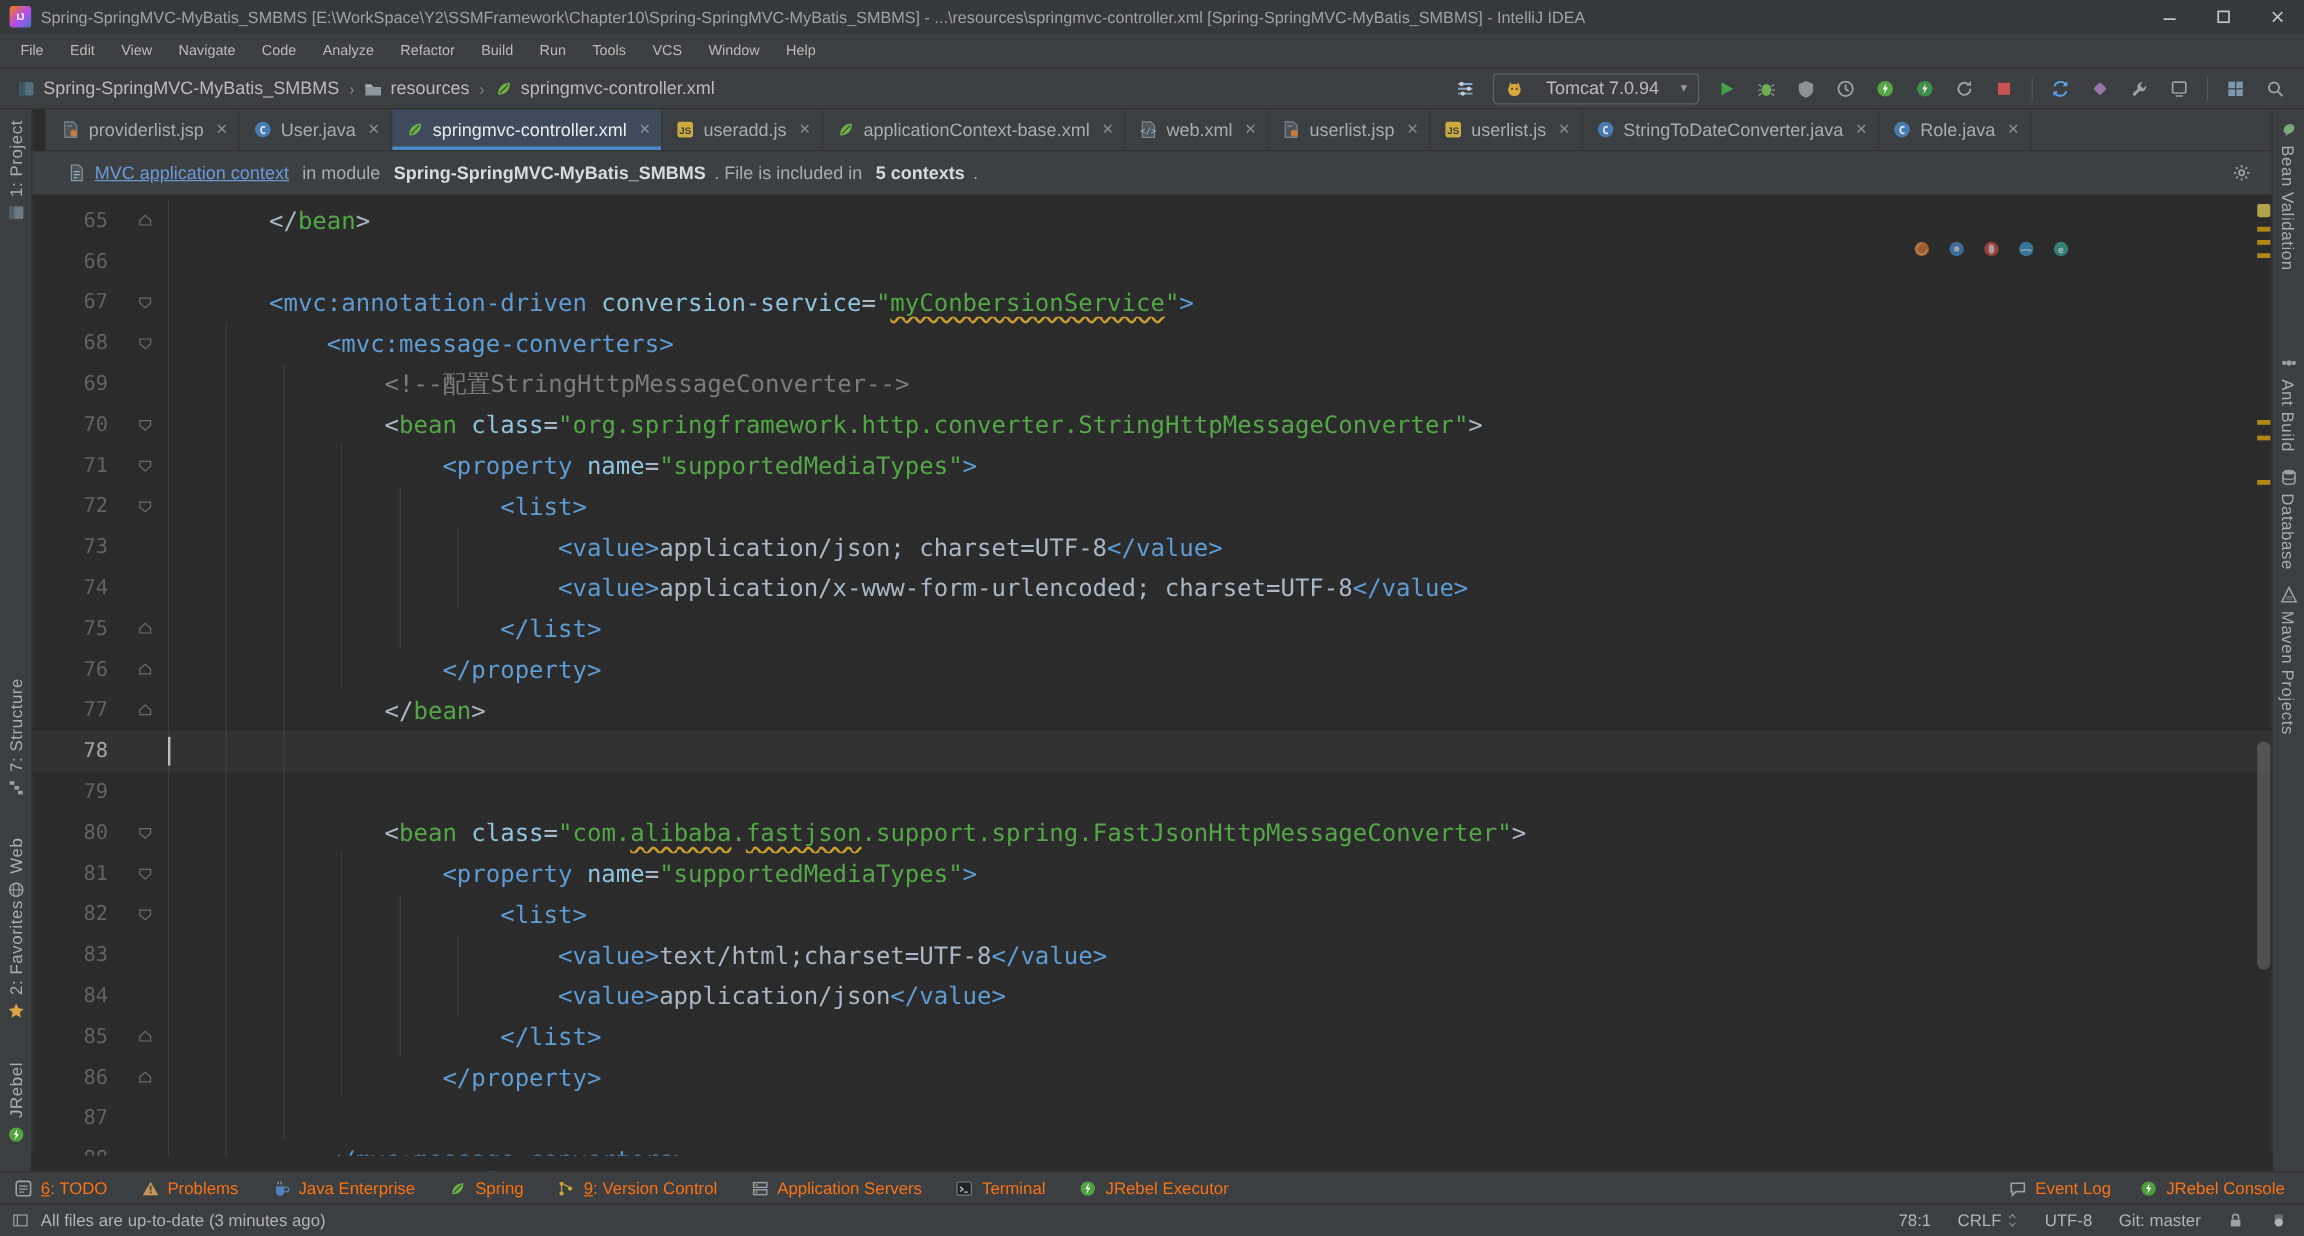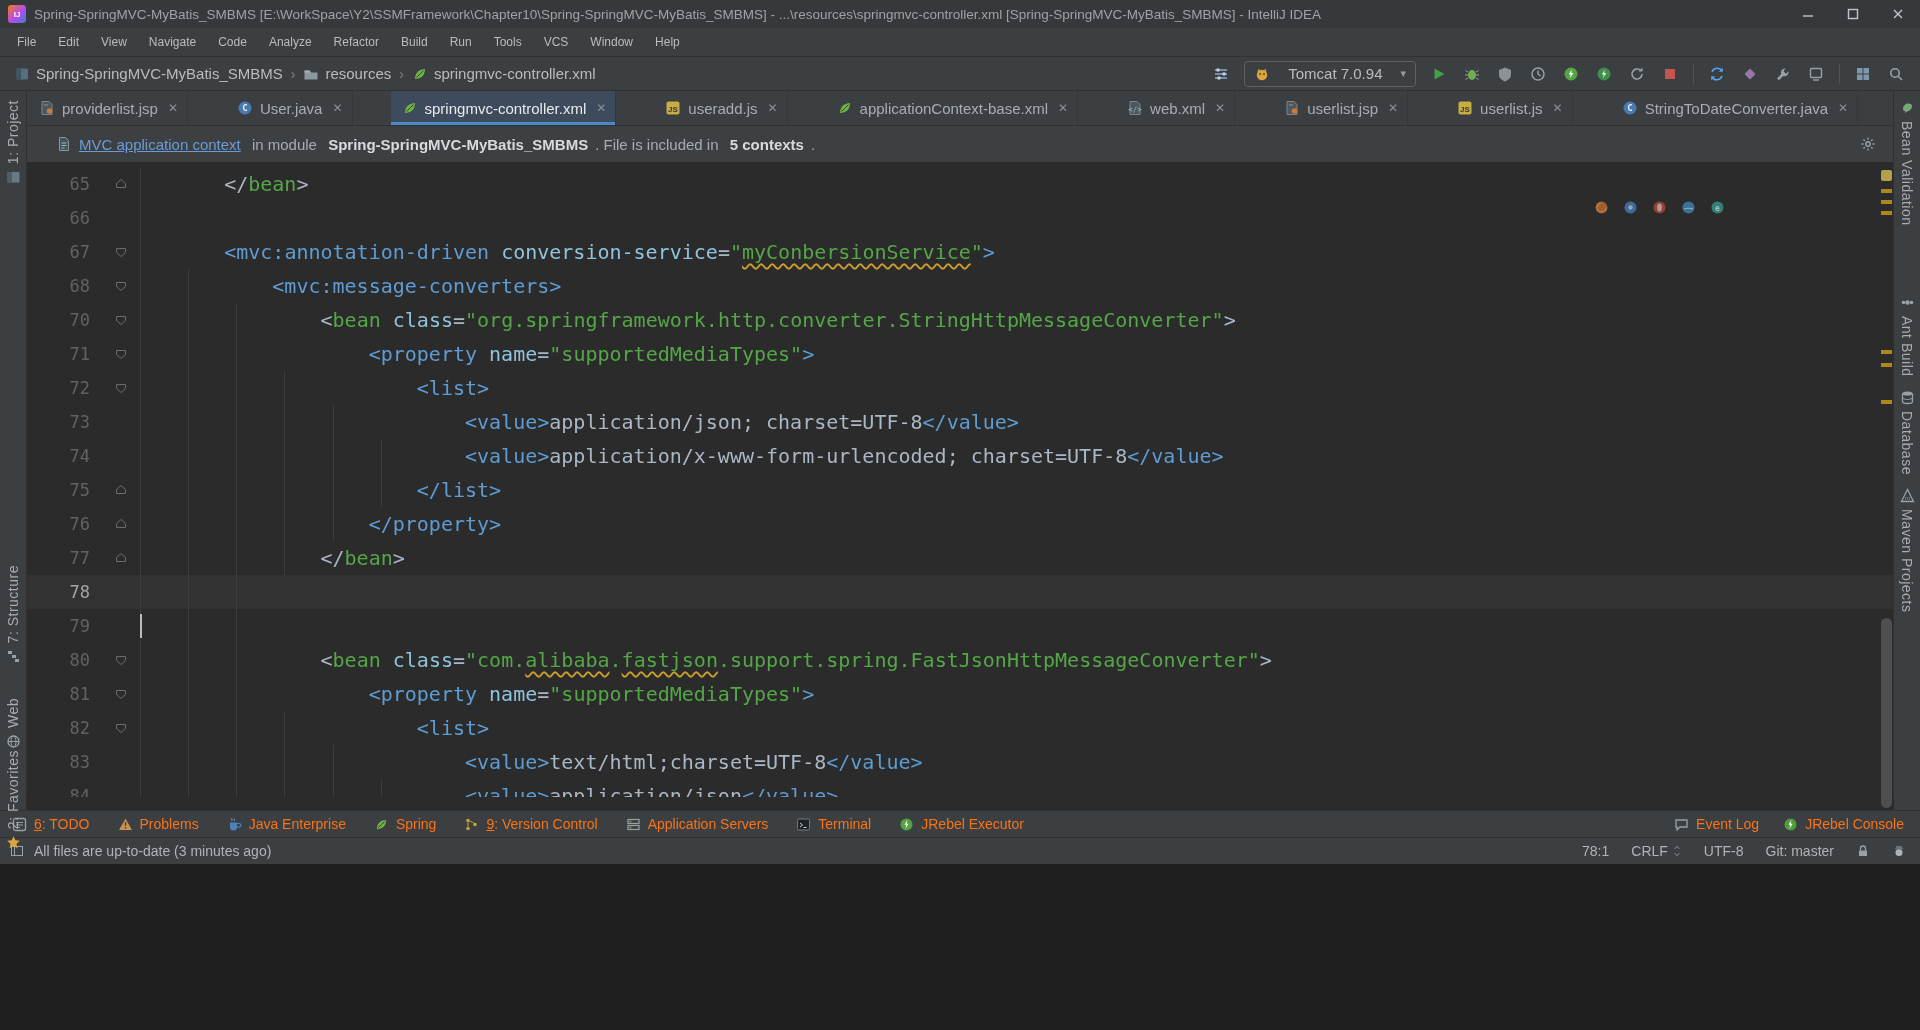--- a/index.html
+++ b/index.html
@@ -1,16 +1,16 @@
 <!DOCTYPE html>
 <html><head>
 <meta charset="utf-8">
 <style>
   html,body{margin:0;padding:0;background:#1e1e1e;}
-  #app{position:relative;width:1920px;height:864px;background:#2B2B2B;overflow:hidden;
+  #app{position:relative;width:1920px;height:1030px;background:#2B2B2B;overflow:hidden;
        font-family:"Liberation Sans",sans-serif;color:#BBBBBB;user-select:none;}
   
   .titlebar{position:absolute;top:0;left:0;right:0;height:28px;background:#36393B;display:flex;align-items:center;font-size:13.5px;color:#9FA2A6;}
   .appicon{width:18px;height:18px;margin-left:8px;display:flex;align-items:center;justify-content:center;border-radius:3px;
            background:linear-gradient(135deg,#F97A12,#B24BF3 55%,#407FBF);color:#fff;font-size:8px;font-weight:bold;}
   .title-text{margin-left:8px;white-space:nowrap;overflow:hidden;}
   .wbtns{margin-left:auto;display:flex;height:100%;}
   .wbtn{width:45px;height:100%;display:flex;align-items:center;justify-content:center;}
   
   .menubar{position:absolute;top:28px;left:0;right:0;height:29px;background:#3C3F41;display:flex;align-items:center;padding-left:6px;font-size:12px;color:#BBBBBB;border-bottom:1px solid #323232;box-sizing:border-box;}
@@ -19,21 +19,21 @@
   .toolbar{position:absolute;top:57px;left:0;right:0;height:34px;background:#3C3F41;display:flex;align-items:center;border-bottom:1px solid #323232;box-sizing:border-box;}
   .crumbs{display:flex;align-items:center;margin-left:12px;font-size:15px;color:#BBBBBB;}
   .crumb{display:flex;align-items:center;gap:6px;padding:0 2px;}
   .crumb-sep{color:#7F8488;margin:0 6px;font-size:14px;}
   .tb-right{margin-left:auto;display:flex;align-items:center;gap:13px;padding-right:14px;}
   .combo{display:flex;align-items:center;gap:18px;border:1px solid #5E6163;border-radius:4px;height:24px;padding:0 9px;font-size:15px;color:#BBBBBB;}
   .combo-arrow{color:#9A9A9A;font-size:11px;}
   .tb-icon{width:20px;height:20px;display:flex;align-items:center;justify-content:center;}
   .tb-sep{width:1px;height:20px;background:#515557;}
   
-  .tabbar{position:absolute;top:91px;left:26px;right:26px;height:35px;background:#3C3F41;display:flex;align-items:stretch;padding-left:2px;border-bottom:1px solid #323232;box-sizing:border-box;gap:38px;}
+  .tabbar{position:absolute;top:91px;left:38px;right:26px;height:35px;background:#3C3F41;display:flex;align-items:stretch;padding-left:2px;border-bottom:1px solid #323232;box-sizing:border-box;}
   .tab{display:flex;align-items:center;gap:7px;padding:0 9px 0 11px;font-size:15px;color:#A9ADB3;border-right:1px solid #353739;white-space:nowrap;}
   .tab.selected{background:#3D4B5C;color:#E9EAEC;box-shadow:inset 0 -3px 0 #4A88C7;}
   .tab-close{color:#8C9096;font-size:12px;margin-left:3px;}
   
   .banner{position:absolute;top:126px;left:26px;right:26px;height:37px;background:#3D4043;display:flex;align-items:center;padding-left:30px;font-size:15px;color:#A8ACB0;gap:7px;border-bottom:1px solid #2B2B2B;box-sizing:border-box;}
   .banner span{white-space:pre;}
   .banner a{color:#6B9BD7;text-decoration:underline;cursor:pointer;}
   .banner b{color:#D8DBDE;font-weight:bold;white-space:pre;}
   .banner .gear{margin-left:auto;margin-right:18px;}
   
@@ -412,20 +412,21 @@
         <div class="erow"><div class="gut-num">65</div><div class="gut-fold"><svg width="12" height="12">
               <path d="M1.5 9.5h9v-4l-4.5-4-4.5 4z" fill="none" stroke="#6A6D6F"></path>
             </svg></div><div class="code"><span class="tok-w">    &lt;/</span><span class="tok-g">bean</span><span class="tok-w">&gt;</span></div></div>
         <div class="erow"><div class="gut-num">66</div><div class="gut-fold"></div><div class="code"></div></div>
         <div class="erow"><div class="gut-num">67</div><div class="gut-fold"><svg width="12" height="12">
               <path d="M1.5 2.5h9v4l-4.5 4-4.5-4z" fill="none" stroke="#6A6D6F"></path>
             </svg></div><div class="code"><span class="tok-w">    </span><span class="tok-b">&lt;mvc:annotation-driven</span><span class="tok-w"> </span><span class="tok-a">conversion-service</span><span class="tok-w">=</span><span class="tok-g">"</span><span class="tok-gw">myConbersionService</span><span class="tok-g">"</span><span class="tok-b">&gt;</span></div></div>
         <div class="erow"><div class="gut-num">68</div><div class="gut-fold"><svg width="12" height="12">
               <path d="M1.5 2.5h9v4l-4.5 4-4.5-4z" fill="none" stroke="#6A6D6F"></path>
             </svg></div><div class="code"><span class="tok-w">        </span><span class="tok-b">&lt;mvc:message-converters&gt;</span></div></div>
+        <div class="erow"><div class="gut-num">69</div><div class="gut-fold"></div><div class="code"><span class="tok-w">            </span><span class="tok-c">&lt;!--配置StringHttpMessageConverter--&gt;</span></div></div>
         <div class="erow"><div class="gut-num">70</div><div class="gut-fold"><svg width="12" height="12">
               <path d="M1.5 2.5h9v4l-4.5 4-4.5-4z" fill="none" stroke="#6A6D6F"></path>
             </svg></div><div class="code"><span class="tok-w">            &lt;</span><span class="tok-g">bean</span><span class="tok-w"> </span><span class="tok-a">class</span><span class="tok-w">=</span><span class="tok-g">"org.springframework.http.converter.StringHttpMessageConverter"</span><span class="tok-w">&gt;</span></div></div>
         <div class="erow"><div class="gut-num">71</div><div class="gut-fold"><svg width="12" height="12">
               <path d="M1.5 2.5h9v4l-4.5 4-4.5-4z" fill="none" stroke="#6A6D6F"></path>
             </svg></div><div class="code"><span class="tok-w">                </span><span class="tok-b">&lt;property</span><span class="tok-w"> </span><span class="tok-a">name</span><span class="tok-w">=</span><span class="tok-g">"supportedMediaTypes"</span><span class="tok-b">&gt;</span></div></div>
         <div class="erow"><div class="gut-num">72</div><div class="gut-fold"><svg width="12" height="12">
               <path d="M1.5 2.5h9v4l-4.5 4-4.5-4z" fill="none" stroke="#6A6D6F"></path>
             </svg></div><div class="code"><span class="tok-w">                    </span><span class="tok-b">&lt;list&gt;</span></div></div>
         <div class="erow"><div class="gut-num">73</div><div class="gut-fold"></div><div class="code"><span class="tok-w">                        </span><span class="tok-b">&lt;value&gt;</span><span class="tok-w">application/json; charset=UTF-8</span><span class="tok-b">&lt;/value&gt;</span></div></div>

